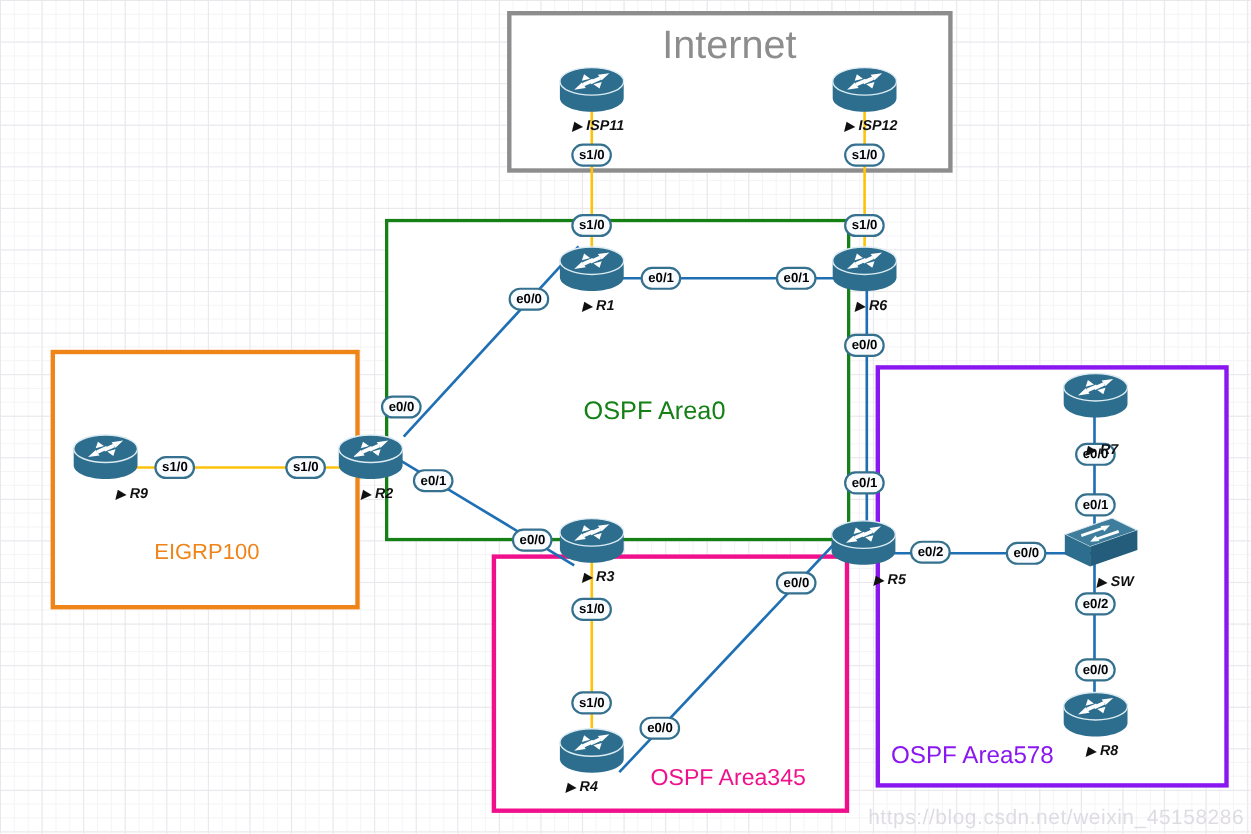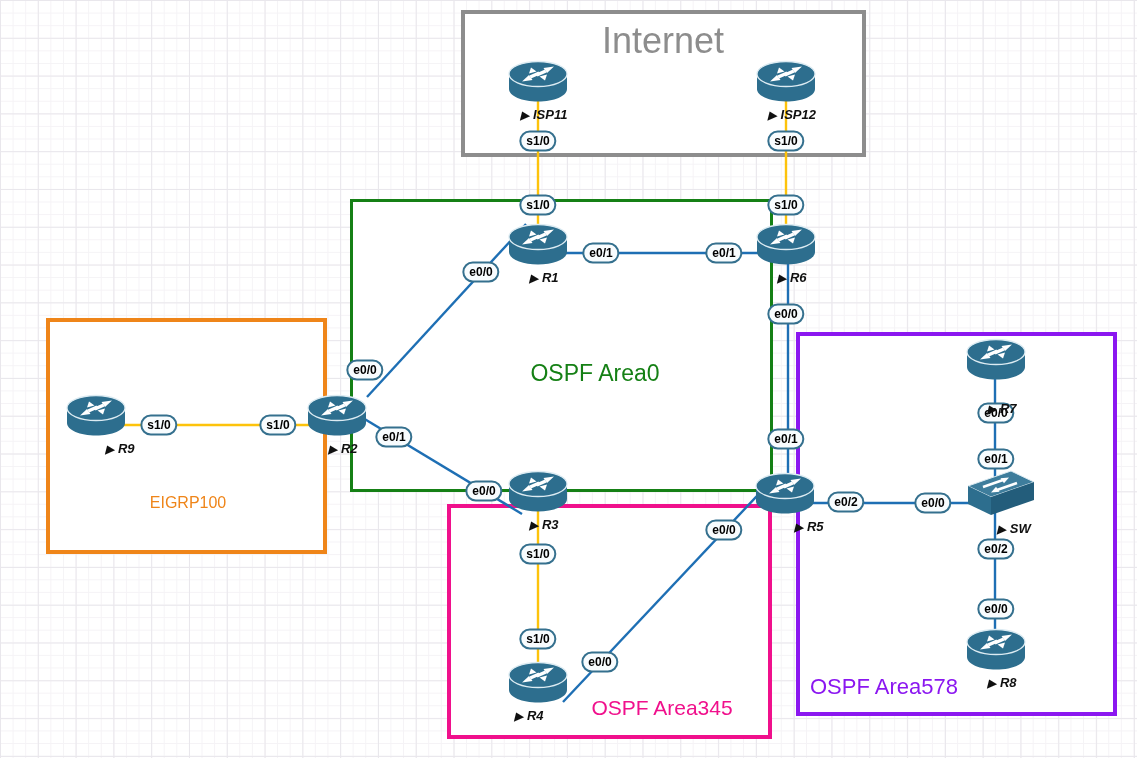--- a/index.html
+++ b/index.html
@@ -231,29 +231,30 @@
       <div class="badge" style="left: 846px; top: 502px; background: rgb(248, 252, 254); border-color: rgb(53, 112, 142);">e0/2</div>
       <div class="badge" style="left: 933px; top: 503px; background: rgb(248, 252, 254); border-color: rgb(53, 112, 142);">e0/0</div>
       <div class="badge" style="left: 996px; top: 413px; background: rgb(248, 252, 254); border-color: rgb(53, 112, 142);">e0/0</div>
       <div class="badge" style="left: 996px; top: 459px; background: rgb(248, 252, 254); border-color: rgb(53, 112, 142);">e0/1</div>
       <div class="badge" style="left: 996px; top: 549px; background: rgb(248, 252, 254); border-color: rgb(53, 112, 142);">e0/2</div>
       <div class="badge" style="left: 996px; top: 609px; background: rgb(248, 252, 254); border-color: rgb(53, 112, 142);">e0/0</div>
     </div>
   <div id="labels-layer">
       <div class="zone-label" style="left: 663px; top: 41px; color: rgb(141, 141, 141); font-size: 36px;">Internet</div>
       <div class="zone-label" style="left: 547px; top: 373px; color: rgb(21, 128, 21); font-size: 23px; margin-left: 48px;">OSPF Area0</div>
-      <div class="zone-label" style="left: 188px; top: 503px; color: rgb(239, 133, 25); font-size: 16px;">EIGRP100</div>
+      <div class="zone-label" style="left: 188px; top: 503px; color: rgb(239, 133, 25); font-size: 20px;">EIGRP100</div>
       <div class="zone-label" style="left: 662px; top: 708px; color: rgb(240, 16, 140); font-size: 21px;">OSPF Area345</div>
       <div class="zone-label" style="left: 884px; top: 687px; color: rgb(139, 23, 240); font-size: 22px;">OSPF Area578</div>
       <div class="node-label" style="left: 544px; top: 114px;"><span class="tri">▶</span><span>ISP11</span></div>
       <div class="node-label" style="left: 792px; top: 114px;"><span class="tri">▶</span><span>ISP12</span></div>
       <div class="node-label" style="left: 544px; top: 277px;"><span class="tri">▶</span><span>R1</span></div>
       <div class="node-label" style="left: 792px; top: 277px;"><span class="tri">▶</span><span>R6</span></div>
       <div class="node-label" style="left: 120px; top: 448px;"><span class="tri">▶</span><span>R9</span></div>
       <div class="node-label" style="left: 343px; top: 448px;"><span class="tri">▶</span><span>R2</span></div>
       <div class="node-label" style="left: 544px; top: 524px;"><span class="tri">▶</span><span>R3</span></div>
       <div class="node-label" style="left: 529px; top: 715px;"><span class="tri">▶</span><span>R4</span></div>
       <div class="node-label" style="left: 809px; top: 526px;"><span class="tri">▶</span><span>R5</span></div>
       <div class="node-label" style="left: 1002px; top: 408px;"><span class="tri">▶</span><span>R7</span></div>
       <div class="node-label" style="left: 1014px; top: 528px;"><span class="tri">▶</span><span>SW</span></div>
       <div class="node-label" style="left: 1002px; top: 682px;"><span class="tri">▶</span><span>R8</span></div>
     </div>
+  <div id="watermark">https://blog.csdn.net/weixin_45158286</div>
 </div>
 
 </body></html>

